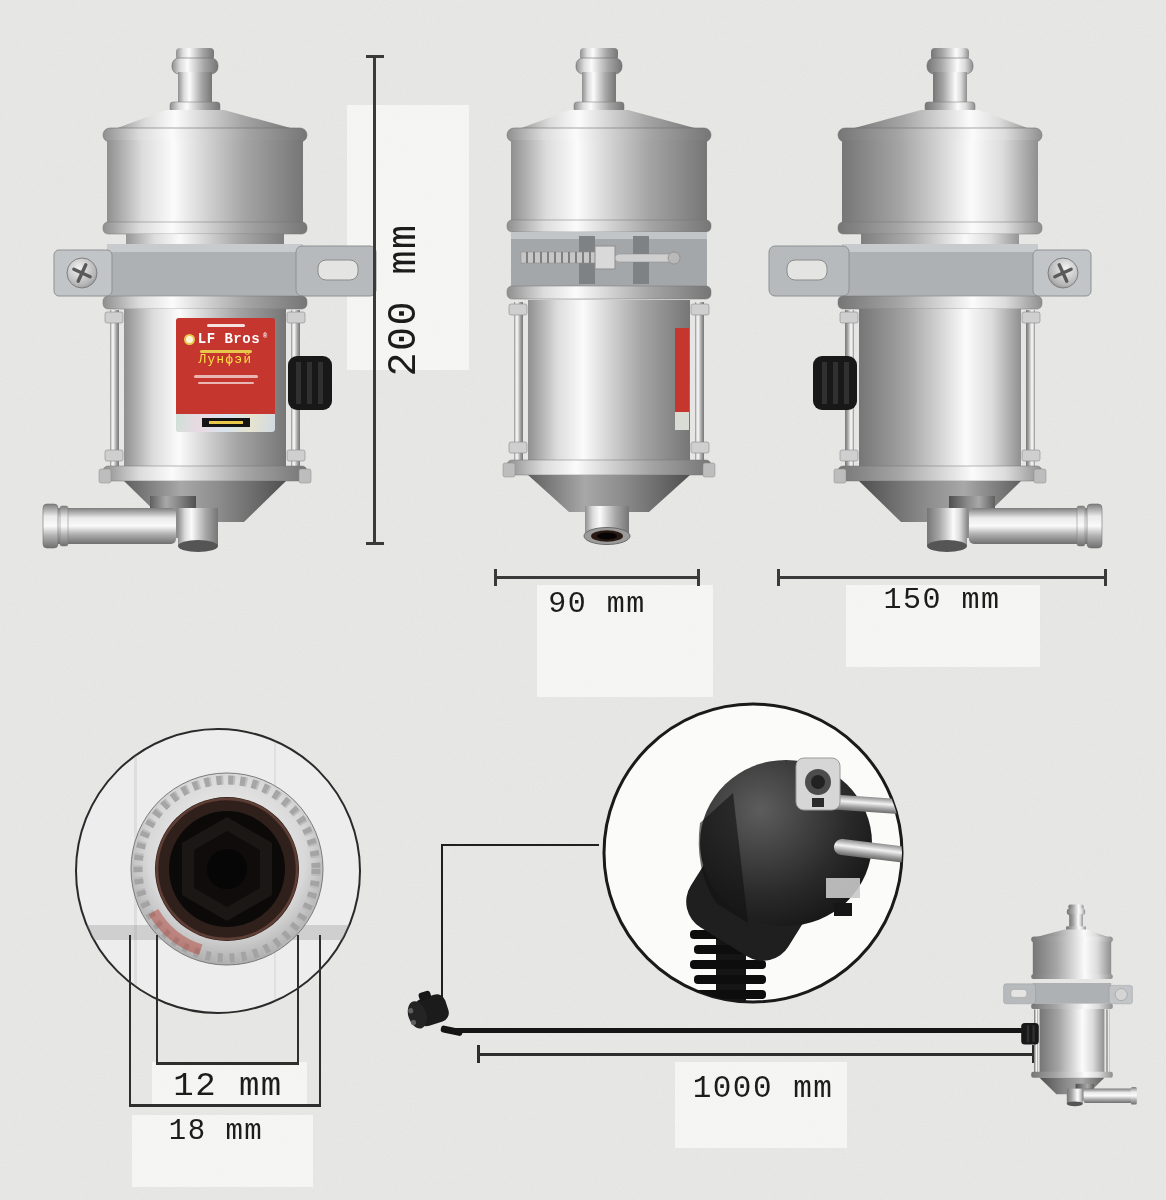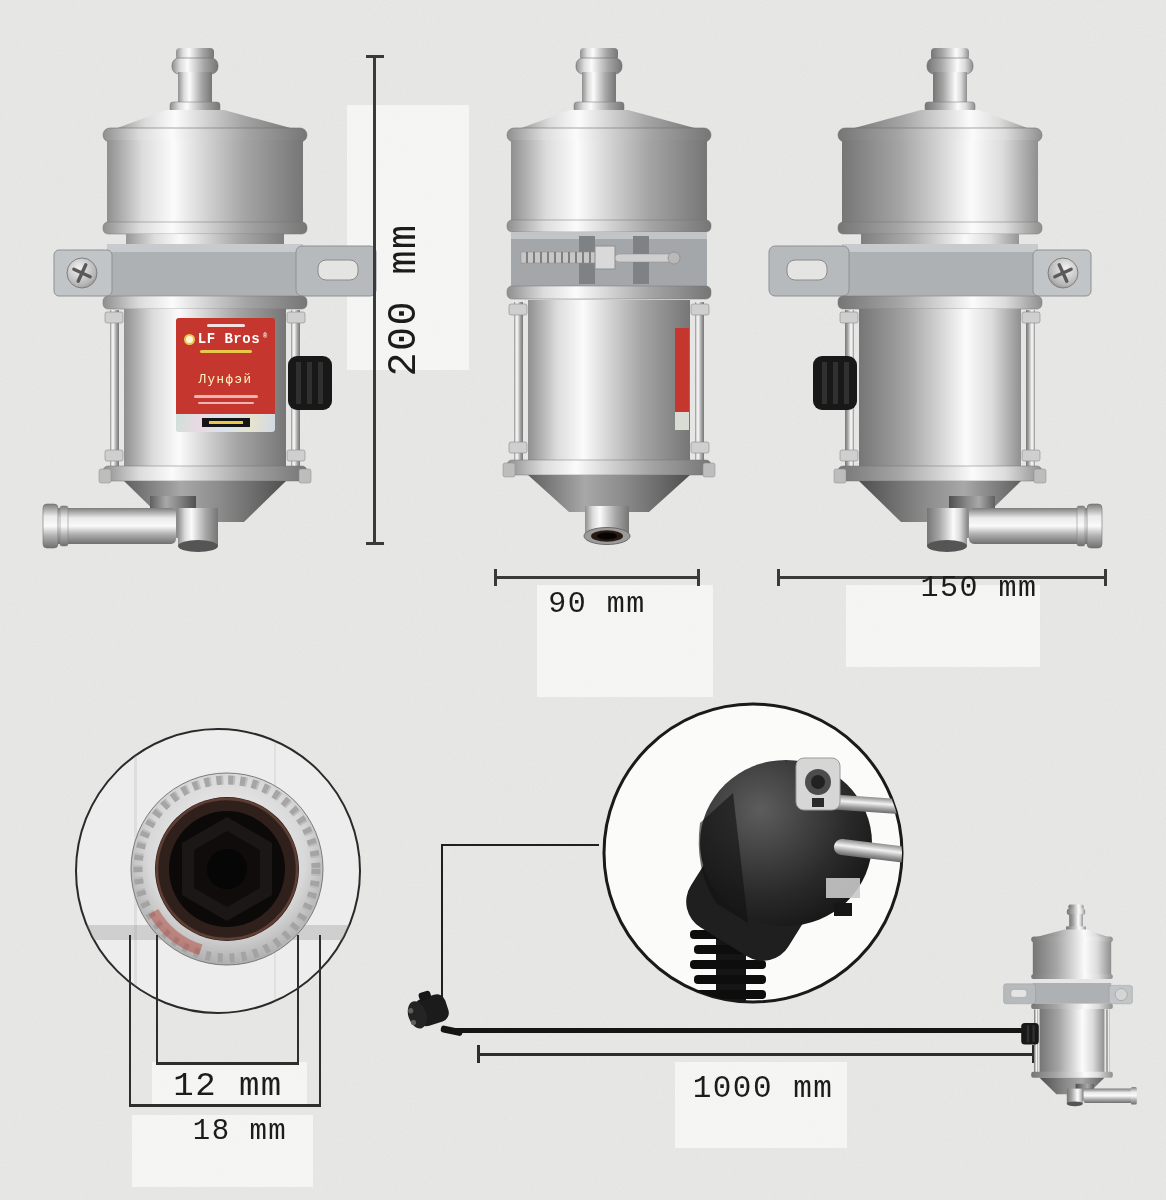--- a/index.html
+++ b/index.html
@@ -14,21 +14,21 @@
   .dim-text.big{font-size:40px;transform:translate(-50%,-50%) rotate(-90deg);}
   
   .plabel{position:absolute;left:176px;top:318px;width:99px;height:114px;border-radius:3px;
           overflow:hidden;box-shadow:inset -8px 0 10px rgba(0,0,0,.25), inset 6px 0 8px rgba(255,255,255,.18);}
   .plabel-red{height:90px;background:#c5362e;display:flex;flex-direction:column;align-items:center;padding-top:6px;}
   .microbar{height:3px;border-radius:2px;background:rgba(255,255,255,.85);}
   .brand-row{display:flex;align-items:center;gap:3px;margin-top:4px;}
   .logo-dot{width:11px;height:11px;border-radius:50%;background:#fdf6da;border:2px solid #e8c84a;box-sizing:border-box;}
   .brand-txt{color:#ffffff;font-weight:bold;font-size:14px;letter-spacing:.5px;}
   .brand-reg{color:#ffffff;font-size:7px;vertical-align:top;margin-top:-6px;}
-  .model-txt{color:#fef9c3;font-size:12.5px;letter-spacing:1.5px;margin-top:20px;}
+  .model-txt{color:#fde047;font-size:12.5px;letter-spacing:1.5px;margin-top:0;}
   .plabel-holo{height:24px;background:linear-gradient(100deg,#cfe0d8,#ead9e2,#d8e4ee,#e6e3cf,#cfd9e4);
                position:relative;}
   .holo-badge{position:absolute;left:50%;top:4px;transform:translateX(-50%);width:48px;height:9px;background:#141414;
               display:flex;align-items:center;justify-content:center;}
   .holo-badge i{display:block;width:34px;height:3px;background:#e8c84a;}
   .cable{position:absolute;left:452px;top:1028px;width:584px;height:5px;background:#151515;border-radius:3px;}
 </style>
 </head>
 <body>
 
@@ -342,21 +342,21 @@
   <div class="dim-text big" style="left:404px;top:300px;">200 mm</div>
 
   <div class="dline" style="left:495px;top:576px;width:205px;height:3px;"></div>
   <div class="dline" style="left:494px;top:569px;width:3px;height:17px;"></div>
   <div class="dline" style="left:697px;top:569px;width:3px;height:17px;"></div>
   <div class="dim-text" style="left:597px;top:604px;">90 mm</div>
 
   <div class="dline" style="left:778px;top:576px;width:329px;height:3px;"></div>
   <div class="dline" style="left:777px;top:569px;width:3px;height:17px;"></div>
   <div class="dline" style="left:1104px;top:569px;width:3px;height:17px;"></div>
-  <div class="dim-text" style="left:942px;top:588px;margin-left:37px;">150 mm</div>
+  <div class="dim-text" style="left:942px;top:600px;">150 mm</div>
 
   <svg class="abs" style="left:74px;top:727px" width="288" height="288" viewBox="0 0 288 288">
     <defs>
       <radialGradient id="nzg" cx=".5" cy=".42" r=".75">
         <stop offset="0" stop-color="#fafafa"></stop>
           <stop offset=".55" stop-color="#d8d8d8"></stop>
         <stop offset=".8" stop-color="#a8a8a8"></stop>
           <stop offset="1" stop-color="#868686"></stop>
       </radialGradient>
       <clipPath id="nzclip">
@@ -388,21 +388,21 @@
   </svg>
 
   <div class="dline thin" style="left:156px;top:935px;width:2px;height:129px;"></div>
   <div class="dline thin" style="left:297px;top:935px;width:2px;height:129px;"></div>
   <div class="dline thin" style="left:156px;top:1062px;width:143px;height:2.5px;"></div>
   <div class="dim-text" style="left:228px;top:1086px;font-size:34px;">12 mm</div>
 
   <div class="dline thin" style="left:129px;top:935px;width:2px;height:171px;"></div>
   <div class="dline thin" style="left:319px;top:935px;width:2px;height:171px;"></div>
   <div class="dline thin" style="left:129px;top:1104px;width:192px;height:2.5px;"></div>
-  <div class="dim-text" style="left:240px;top:1131px;font-size:29px;">18 mm</div>
+  <div class="dim-text" style="left:216px;top:1131px;font-size:29px;">18 mm</div>
 
   <svg class="abs" style="left:598px;top:698px" width="310" height="310" viewBox="0 0 310 310">
     <defs>
       <radialGradient id="plg" cx=".35" cy=".3" r=".85">
         <stop offset="0" stop-color="#5d5d5d"></stop>
           <stop offset=".6" stop-color="#2a2a2a"></stop>
           <stop offset="1" stop-color="#101010"></stop>
       </radialGradient>
       <linearGradient id="ping" x1="0" y1="0" x2="0" y2="1">
         <stop offset="0" stop-color="#8f8f8f"></stop>

